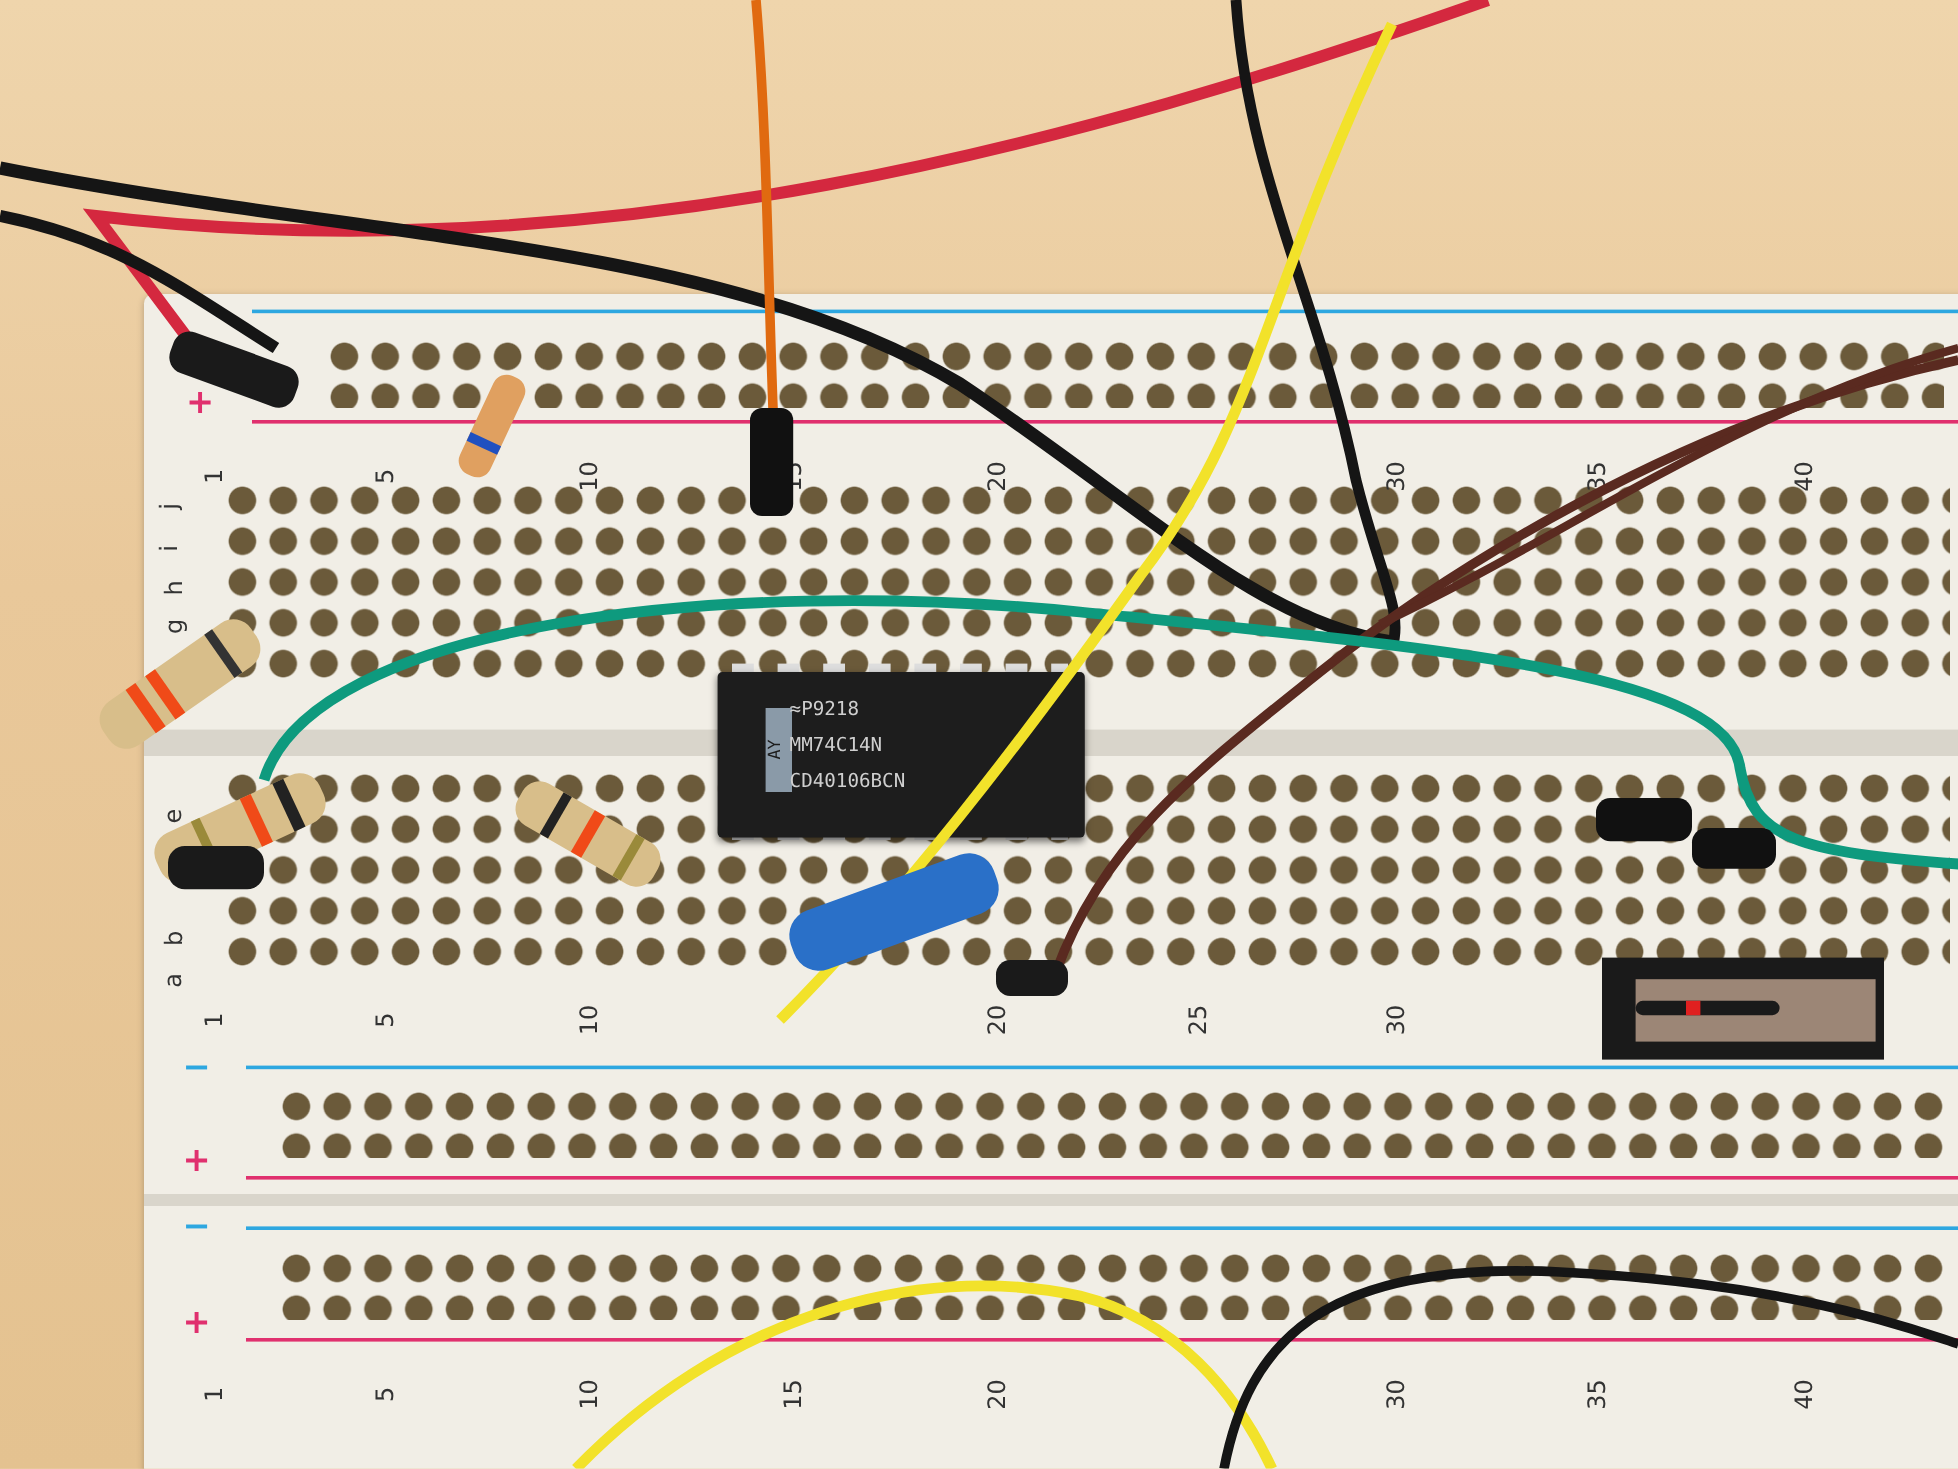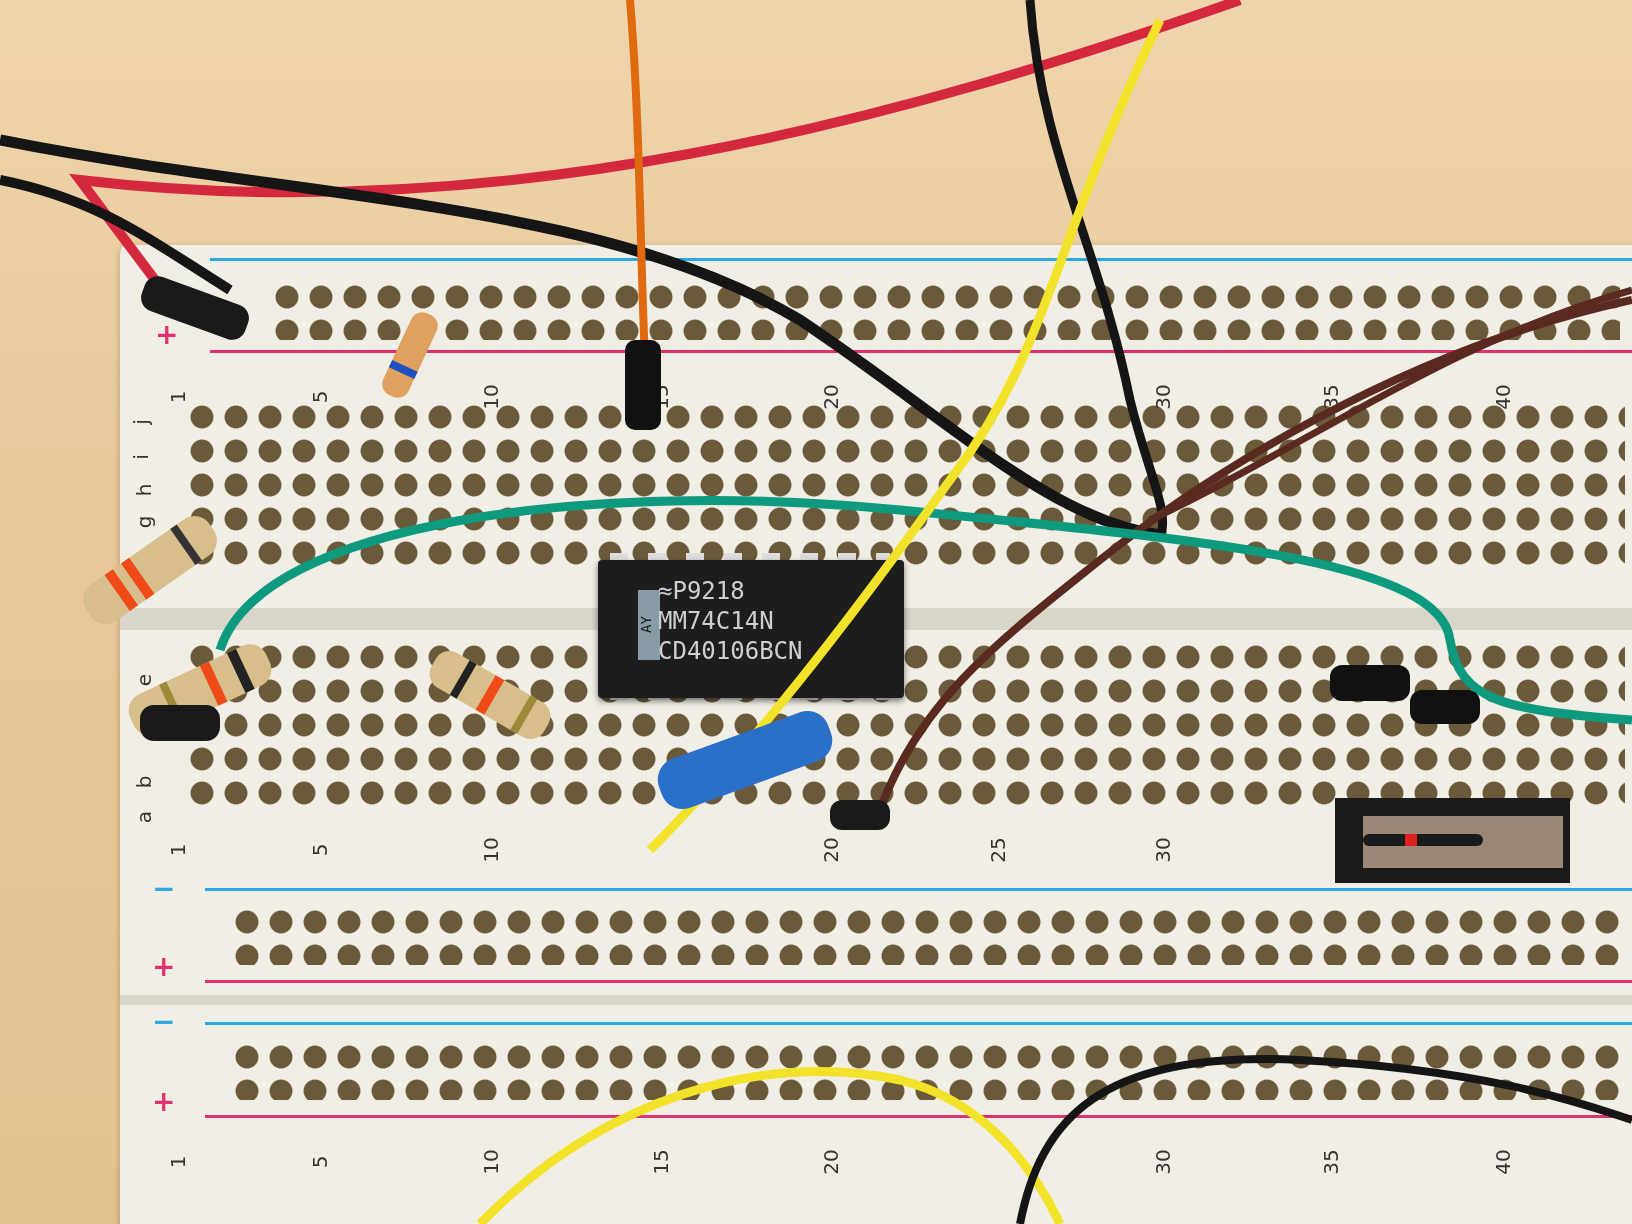--- a/index.html
+++ b/index.html
@@ -7,21 +7,21 @@
   .desk{position:absolute;inset:0;background:linear-gradient(180deg,#efd5ac 0%,#e9c89a 40%,#e4c290 100%);}
   .board{position:absolute;left:120px;top:245px;width:1530px;height:1000px;background:#f1eee6;border-radius:8px;box-shadow:0 2px 6px rgba(0,0,0,.25);}
   .line{position:absolute;height:3px;}
   .blue{background:#2ea7e0;}
   .red{background:#e0306e;}
   .gap{position:absolute;left:120px;width:1530px;background:#d9d5cb;}
   .holes{position:absolute;background-image:radial-gradient(#6b5a3a 45%,transparent 50%);background-size:34px 34px;}
   .lbl{position:absolute;font-size:20px;color:#333;transform:rotate(-90deg);transform-origin:center;}
   .sym{position:absolute;font-size:28px;font-weight:bold;}
   .chip{position:absolute;left:598px;top:560px;width:306px;height:138px;background:#1d1d1d;border-radius:4px;box-shadow:0 3px 6px rgba(0,0,0,.5);}
-  .chip .txt{position:absolute;left:60px;color:#cfcfcf;font-family:"DejaVu Sans Mono",monospace;font-size:24px;line-height:26px;}
+  .chip .txt{position:absolute;left:60px;color:#cfcfcf;font-family:"DejaVu Sans Mono",monospace;font-size:16px;line-height:26px;}
   .chip .tag{position:absolute;left:40px;top:30px;width:22px;height:70px;background:#8a9aa8;color:#1d1d1d;font-size:14px;font-family:"DejaVu Sans Mono",monospace;writing-mode:vertical-rl;transform:rotate(180deg);text-align:center;}
   .pins{position:absolute;left:610px;width:280px;height:10px;background-image:linear-gradient(90deg,#ddd 0 18px,transparent 18px 38px);background-size:38px 10px;}
   .switch{position:absolute;left:1335px;top:798px;width:235px;height:85px;background:#1a1a1a;}
   .switch .slide{position:absolute;left:28px;top:18px;width:200px;height:52px;background:#9c8676;}
   .switch .slot{position:absolute;left:28px;top:36px;width:120px;height:12px;background:#1a1a1a;border-radius:6px;}
   .switch .dot{position:absolute;left:70px;top:36px;width:12px;height:12px;background:#e02020;}
   svg.wires{position:absolute;left:0;top:0;}
 </style>
 </head>
 <body>

